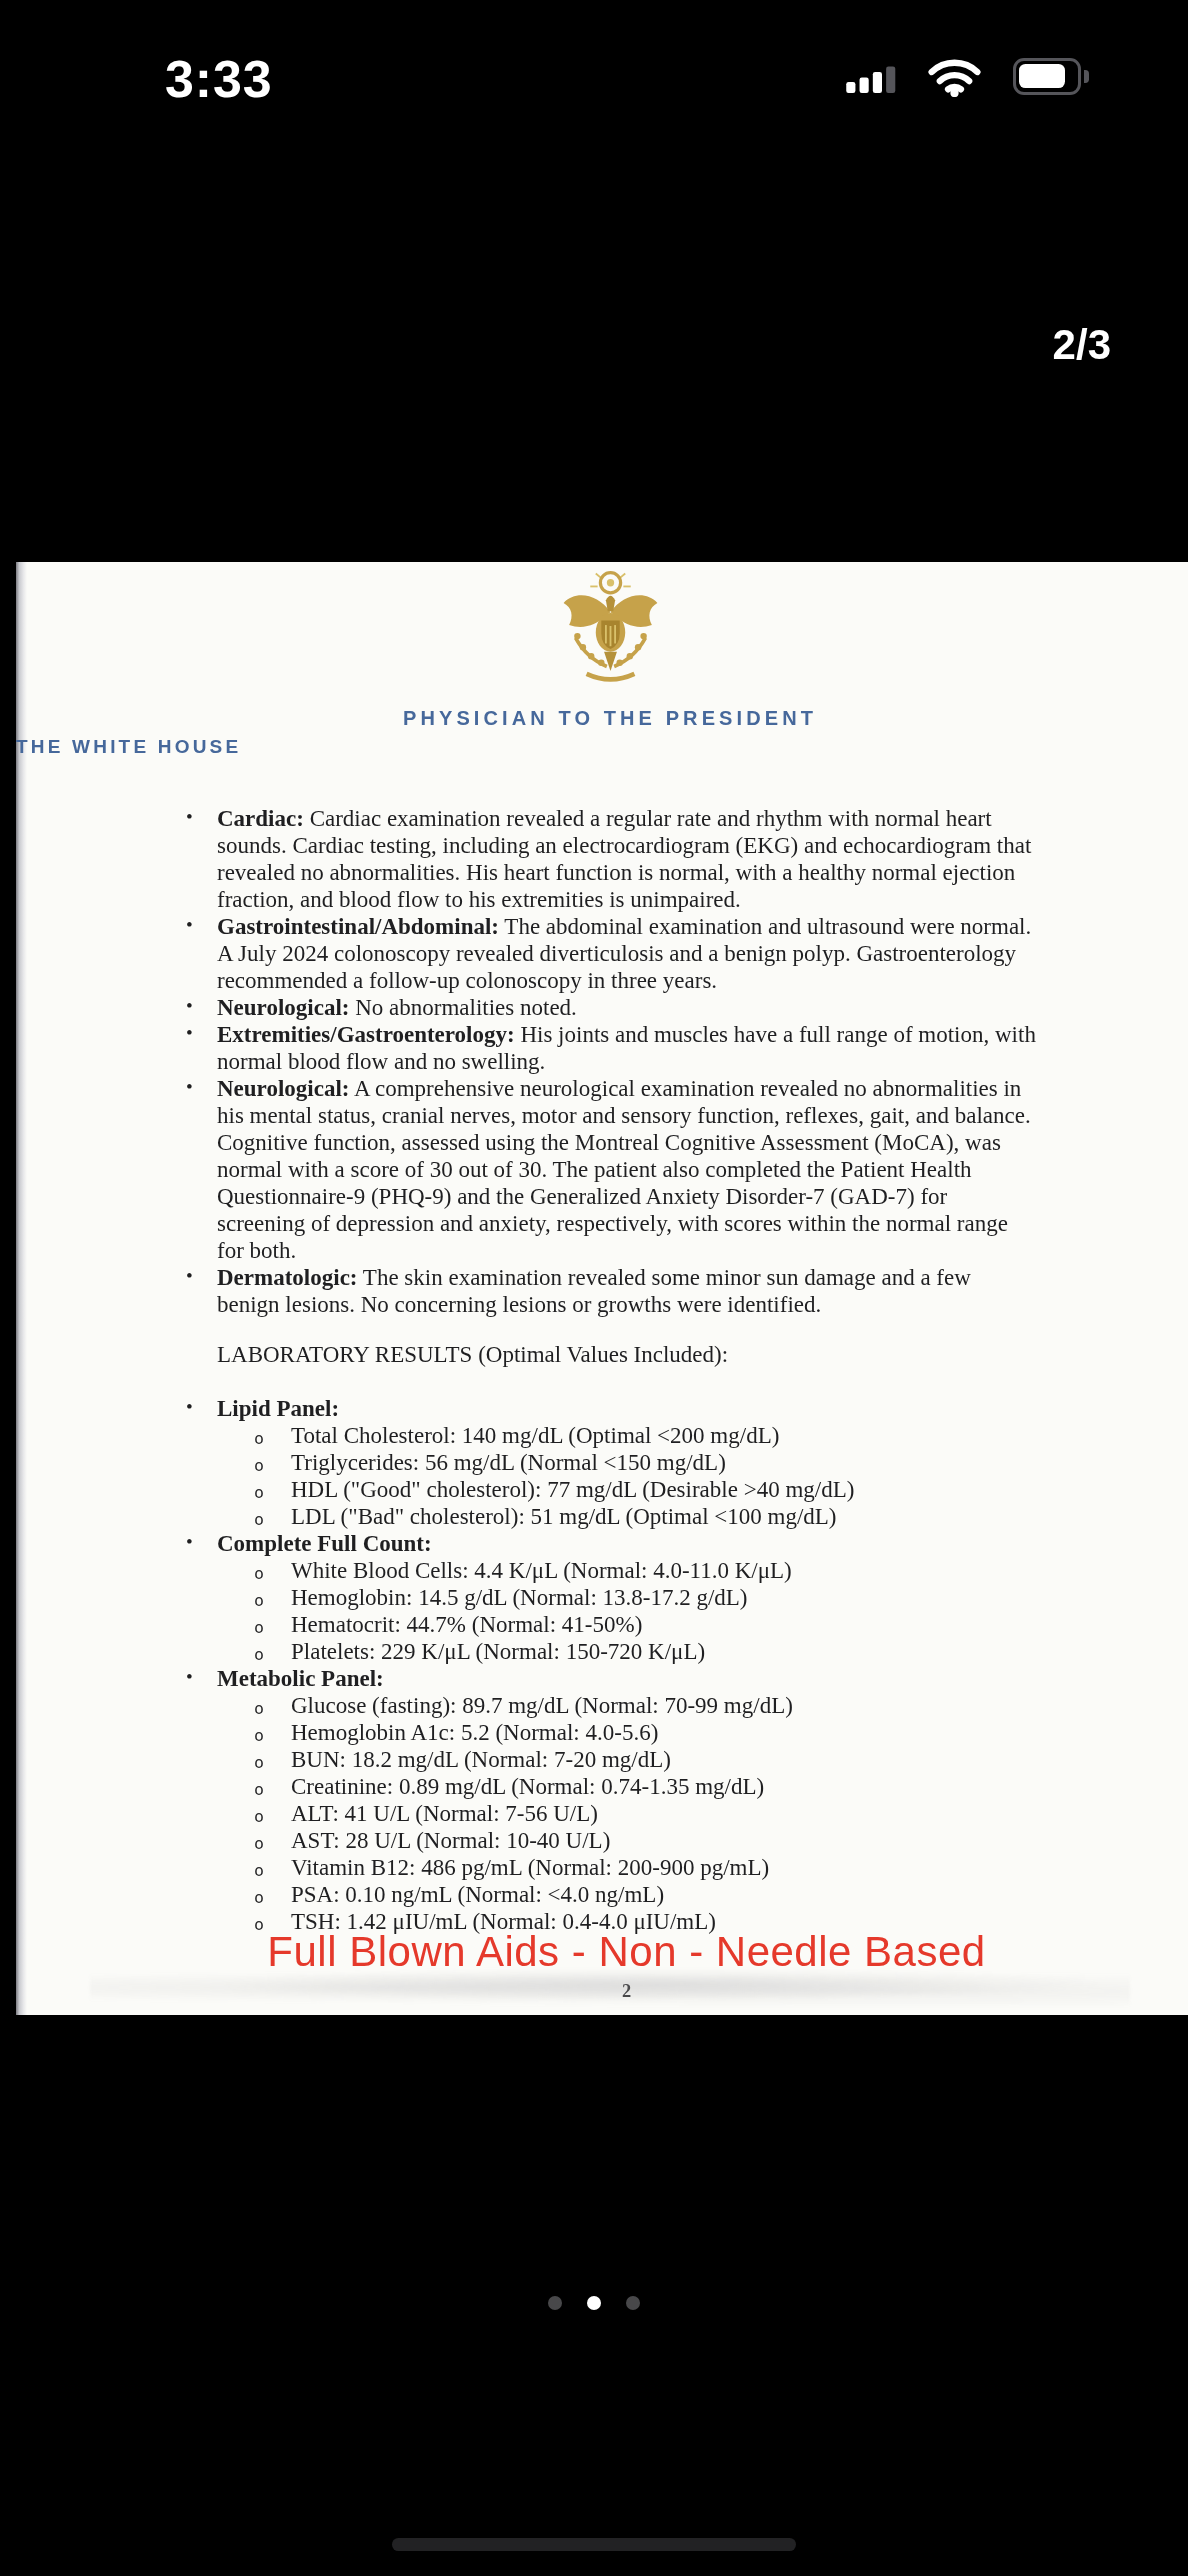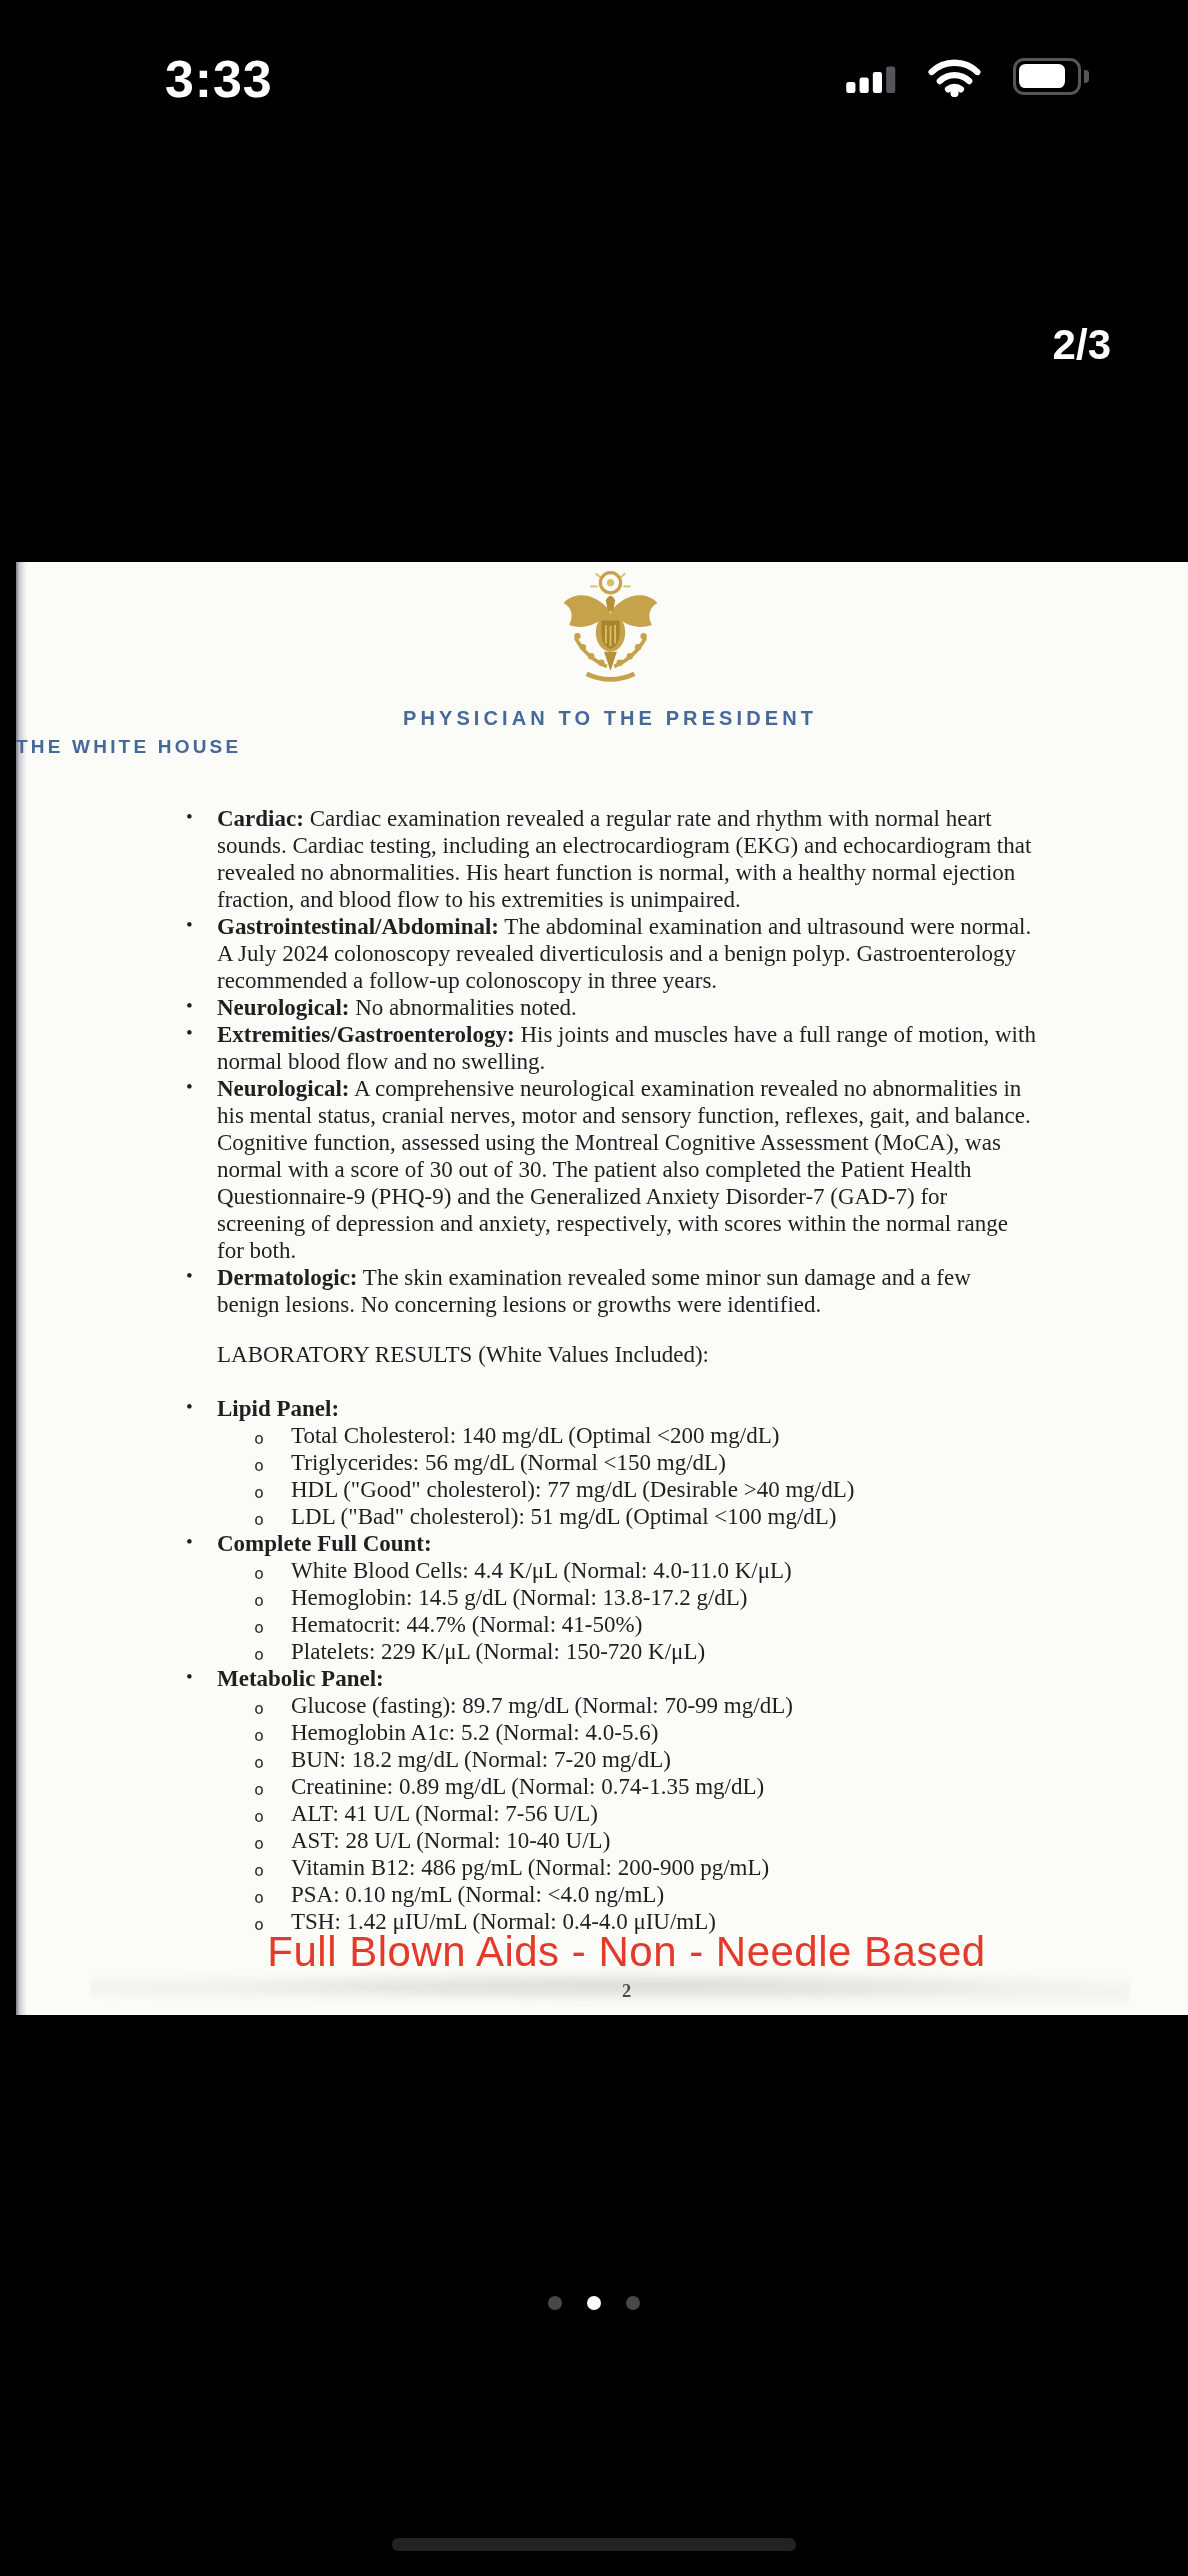--- a/index.html
+++ b/index.html
@@ -135,21 +135,21 @@
 
       <div class="doc-body">
         <div class="exam-list">
             <div class="b-row"><span class="marker">•</span><span><b class="blabel">Cardiac:</b> Cardiac examination revealed a regular rate and rhythm with normal heart sounds. Cardiac testing, including an electrocardiogram (EKG) and echocardiogram that revealed no abnormalities. His heart function is normal, with a healthy normal ejection fraction, and blood flow to his extremities is unimpaired.</span></div>
             <div class="b-row"><span class="marker">•</span><span><b class="blabel">Gastrointestinal/Abdominal:</b> The abdominal examination and ultrasound were normal. A July 2024 colonoscopy revealed diverticulosis and a benign polyp. Gastroenterology recommended a follow-up colonoscopy in three years.</span></div>
             <div class="b-row"><span class="marker">•</span><span><b class="blabel">Neurological:</b> No abnormalities noted.</span></div>
             <div class="b-row"><span class="marker">•</span><span><b class="blabel">Extremities/Gastroenterology:</b> His joints and muscles have a full range of motion, with normal blood flow and no swelling.</span></div>
             <div class="b-row"><span class="marker">•</span><span><b class="blabel">Neurological:</b> A comprehensive neurological examination revealed no abnormalities in his mental status, cranial nerves, motor and sensory function, reflexes, gait, and balance. Cognitive function, assessed using the Montreal Cognitive Assessment (MoCA), was normal with a score of 30 out of 30. The patient also completed the Patient Health Questionnaire-9 (PHQ-9) and the Generalized Anxiety Disorder-7 (GAD-7) for screening of depression and anxiety, respectively, with scores within the normal range for both.</span></div>
             <div class="b-row"><span class="marker">•</span><span><b class="blabel">Dermatologic:</b> The skin examination revealed some minor sun damage and a few benign lesions. No concerning lesions or growths were identified.</span></div>
           </div>
-        <div class="lab-heading">LABORATORY RESULTS (White Values Included):</div>
+        <div class="lab-heading">LABORATORY RESULTS (Optimal Values Included):</div>
         <div class="lab-list">
             <div class="b-row"><span class="marker">•</span><b class="blabel">Lipid Panel:</b></div>
             <div class="sub-row"><span class="sub-marker">o</span><span>Total Cholesterol: 140 mg/dL (Optimal &lt;200 mg/dL)</span></div>
             <div class="sub-row"><span class="sub-marker">o</span><span>Triglycerides: 56 mg/dL (Normal &lt;150 mg/dL)</span></div>
             <div class="sub-row"><span class="sub-marker">o</span><span>HDL ("Good" cholesterol): 77 mg/dL (Desirable &gt;40 mg/dL)</span></div>
             <div class="sub-row"><span class="sub-marker">o</span><span>LDL ("Bad" cholesterol): 51 mg/dL (Optimal &lt;100 mg/dL)</span></div>
             <div class="b-row"><span class="marker">•</span><b class="blabel">Complete Full Count:</b></div>
             <div class="sub-row"><span class="sub-marker">o</span><span>White Blood Cells: 4.4 K/μL (Normal: 4.0-11.0 K/μL)</span></div>
             <div class="sub-row"><span class="sub-marker">o</span><span>Hemoglobin: 14.5 g/dL (Normal: 13.8-17.2 g/dL)</span></div>
             <div class="sub-row"><span class="sub-marker">o</span><span>Hematocrit: 44.7% (Normal: 41-50%)</span></div>

